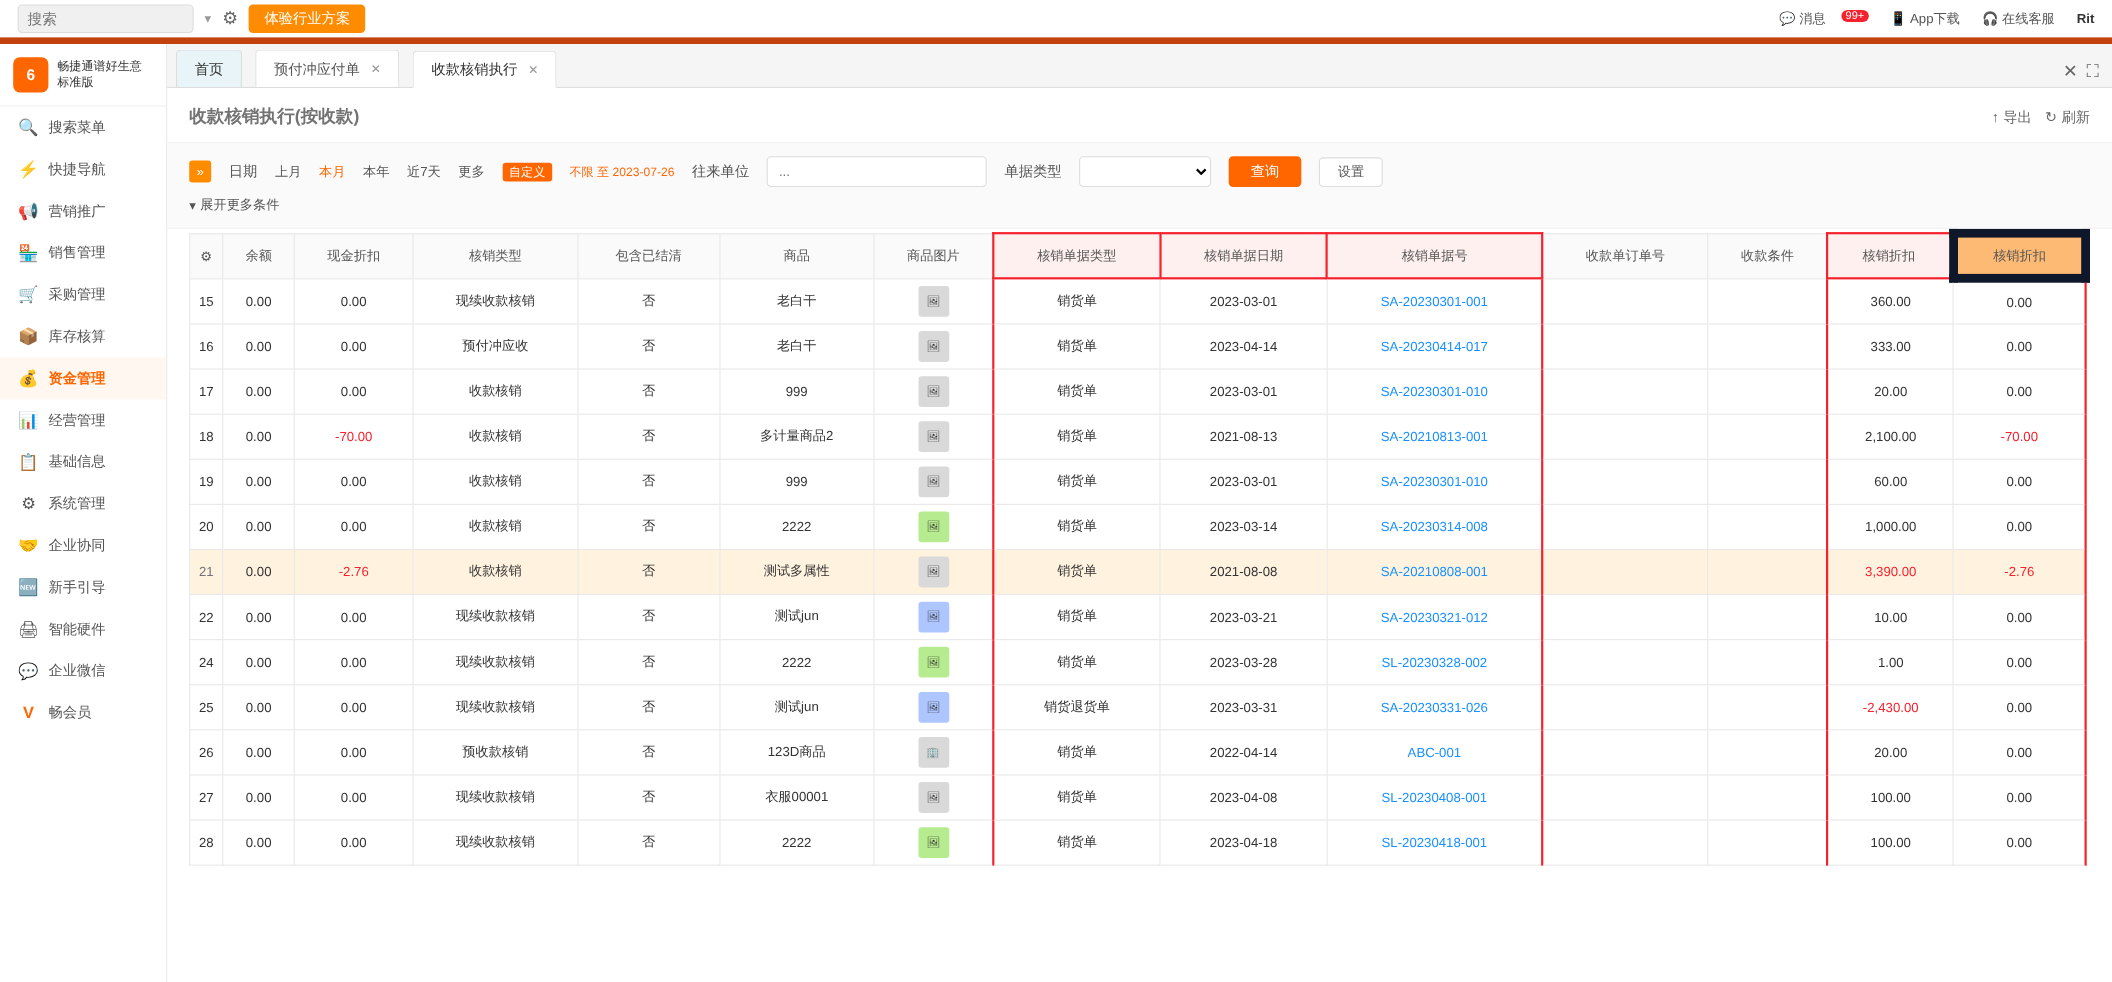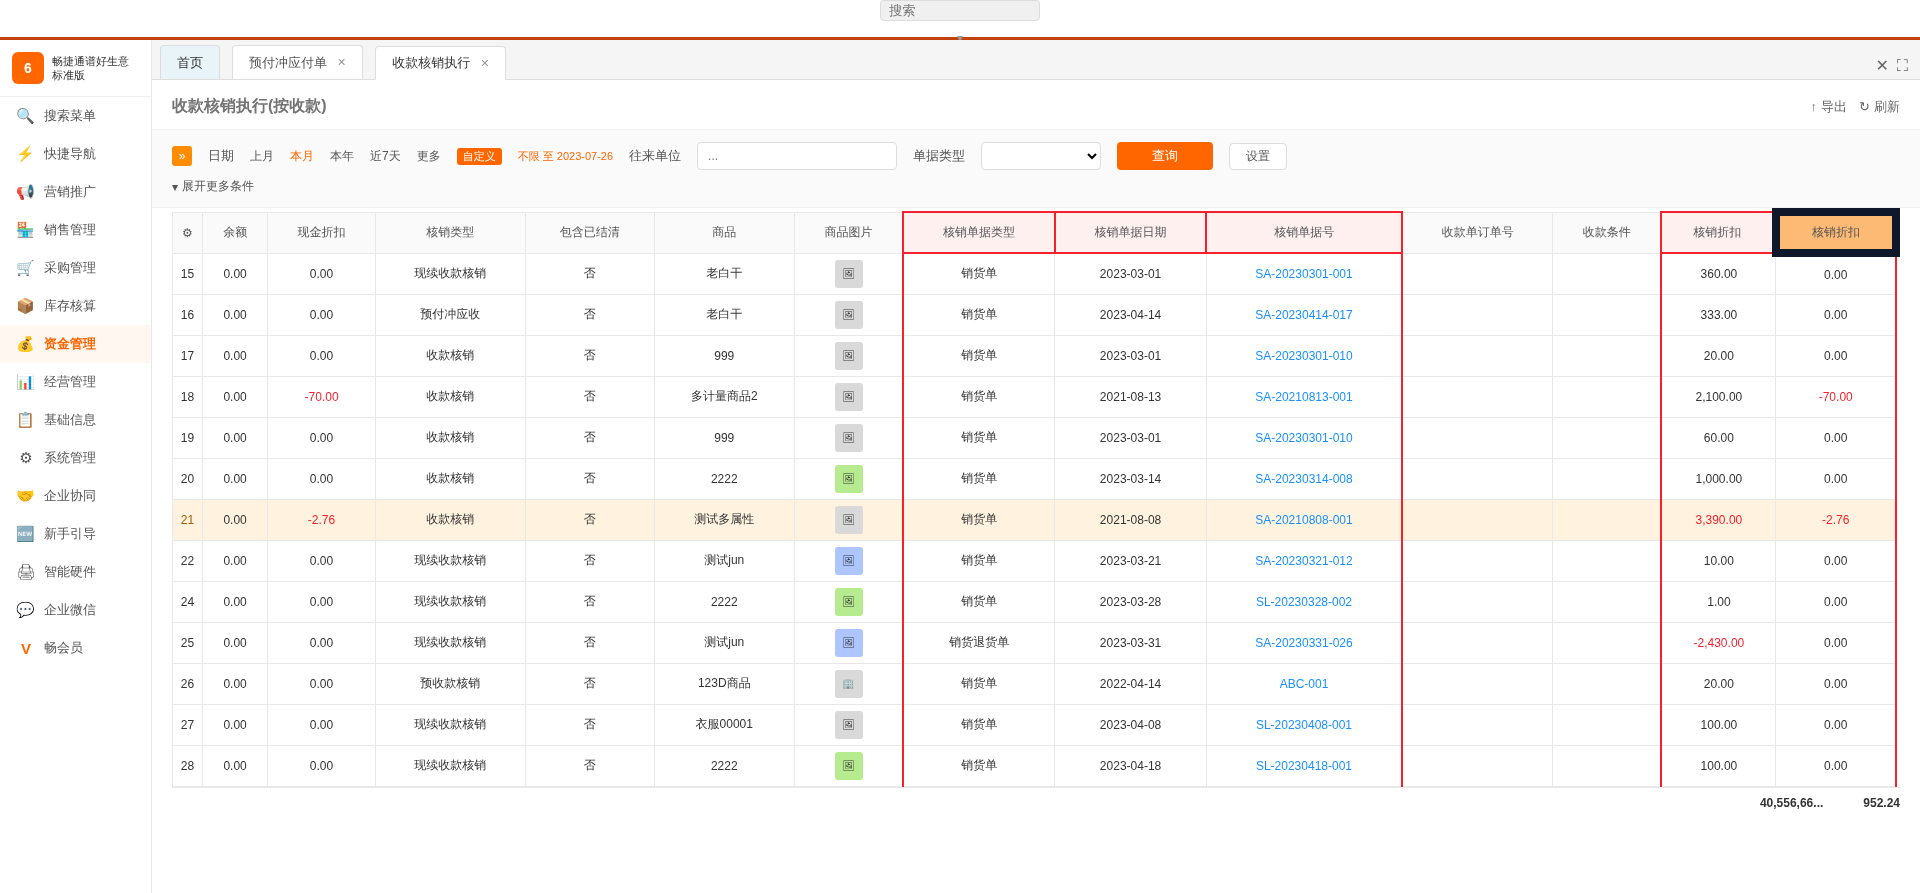--- a/index.html
+++ b/index.html
@@ -2,26 +2,25 @@
 <html><head>
   <meta charset="utf-8">
   <style>
     * { box-sizing: border-box; margin: 0; padding: 0; }
     body { font-family: 'Microsoft YaHei', Arial, sans-serif; font-size: 12px; background: #f5f5f5; color: #333; }
 
     
     .top-bar {
       height: 40px;
       background: #fff;
-      border-bottom: 3px solid #c2410c;
+      border-bottom: 6px solid #c2410c;
       display: flex;
       align-items: center;
       padding: 0 16px;
       gap: 10px;
-      flex-direction: column;
     }
     .top-bar-input {
       background: #f0f0f0;
       border: 1px solid #ddd;
       border-radius: 4px;
       padding: 2px 8px;
       height: 26px;
       width: 160px;
       color: #999;
     }
@@ -184,21 +183,21 @@
       height: 28px;
       font-size: 12px;
       min-width: 120px;
       background: #fff;
     }
     .query-btn {
       background: #ff6600;
       color: #fff;
       border: none;
       border-radius: 4px;
-      padding: 5px 35px;
+      padding: 5px 20px;
       cursor: pointer;
       font-size: 13px;
     }
     .setting-btn {
       background: #fff;
       color: #555;
       border: 1px solid #ddd;
       border-radius: 4px;
       padding: 4px 16px;
       cursor: pointer;
@@ -522,21 +521,21 @@
                 <td><div style="width: 28px; height: 28px; border-radius: 3px; display: inline-flex; align-items: center; justify-content: center; font-size: 10px; background: rgb(183, 235, 143);">🖼</div></td>
                 <td style="border-left: 2px solid rgb(245, 34, 45);">销货单</td>
                 <td>2023-03-14</td>
                 <td style="border-right: 2px solid rgb(245, 34, 45);"><span style="color:#1890ff;cursor:pointer">SA-20230314-008</span></td>
                 <td></td>
                 <td></td>
                 <td style="border-left: 2px solid rgb(245, 34, 45);">1,000.00</td>
                 <td style="border-right: 2px solid rgb(245, 34, 45);">0.00</td>
               </tr>
               <tr class="row-highlight">
-                <td style="color: #a16207; margin-left: 47px;">21</td>
+                <td style="color: #737373; margin-left: 47px;">21</td>
                 <td>0.00</td>
                 <td style="color: rgb(245, 34, 45);">-2.76</td>
                 <td>收款核销</td>
                 <td>否</td>
                 <td>测试多属性</td>
                 <td><div style="width: 28px; height: 28px; border-radius: 3px; display: inline-flex; align-items: center; justify-content: center; font-size: 10px; background: rgb(217, 217, 217);">🖼</div></td>
                 <td style="border-left: 2px solid rgb(245, 34, 45);">销货单</td>
                 <td>2021-08-08</td>
                 <td style="border-right: 2px solid rgb(245, 34, 45);"><span style="color:#1890ff;cursor:pointer">SA-20210808-001</span></td>
                 <td></td>
@@ -635,20 +634,16 @@
                 <td style="border-left: 2px solid rgb(245, 34, 45);">销货单</td>
                 <td>2023-04-18</td>
                 <td style="border-right: 2px solid rgb(245, 34, 45);"><span style="color:#1890ff;cursor:pointer">SL-20230418-001</span></td>
                 <td></td>
                 <td></td>
                 <td style="border-left: 2px solid rgb(245, 34, 45);">100.00</td>
                 <td style="border-right: 2px solid rgb(245, 34, 45);">0.00</td>
               </tr>
             </tbody>
         </table>
-        <div class="table-footer">
-          <span class="footer-total">40,556,66...</span>
-          <span class="footer-total">952.24</span>
-        </div>
       </div>
     </div>
   </div>
 </div>
 
 </body></html>

